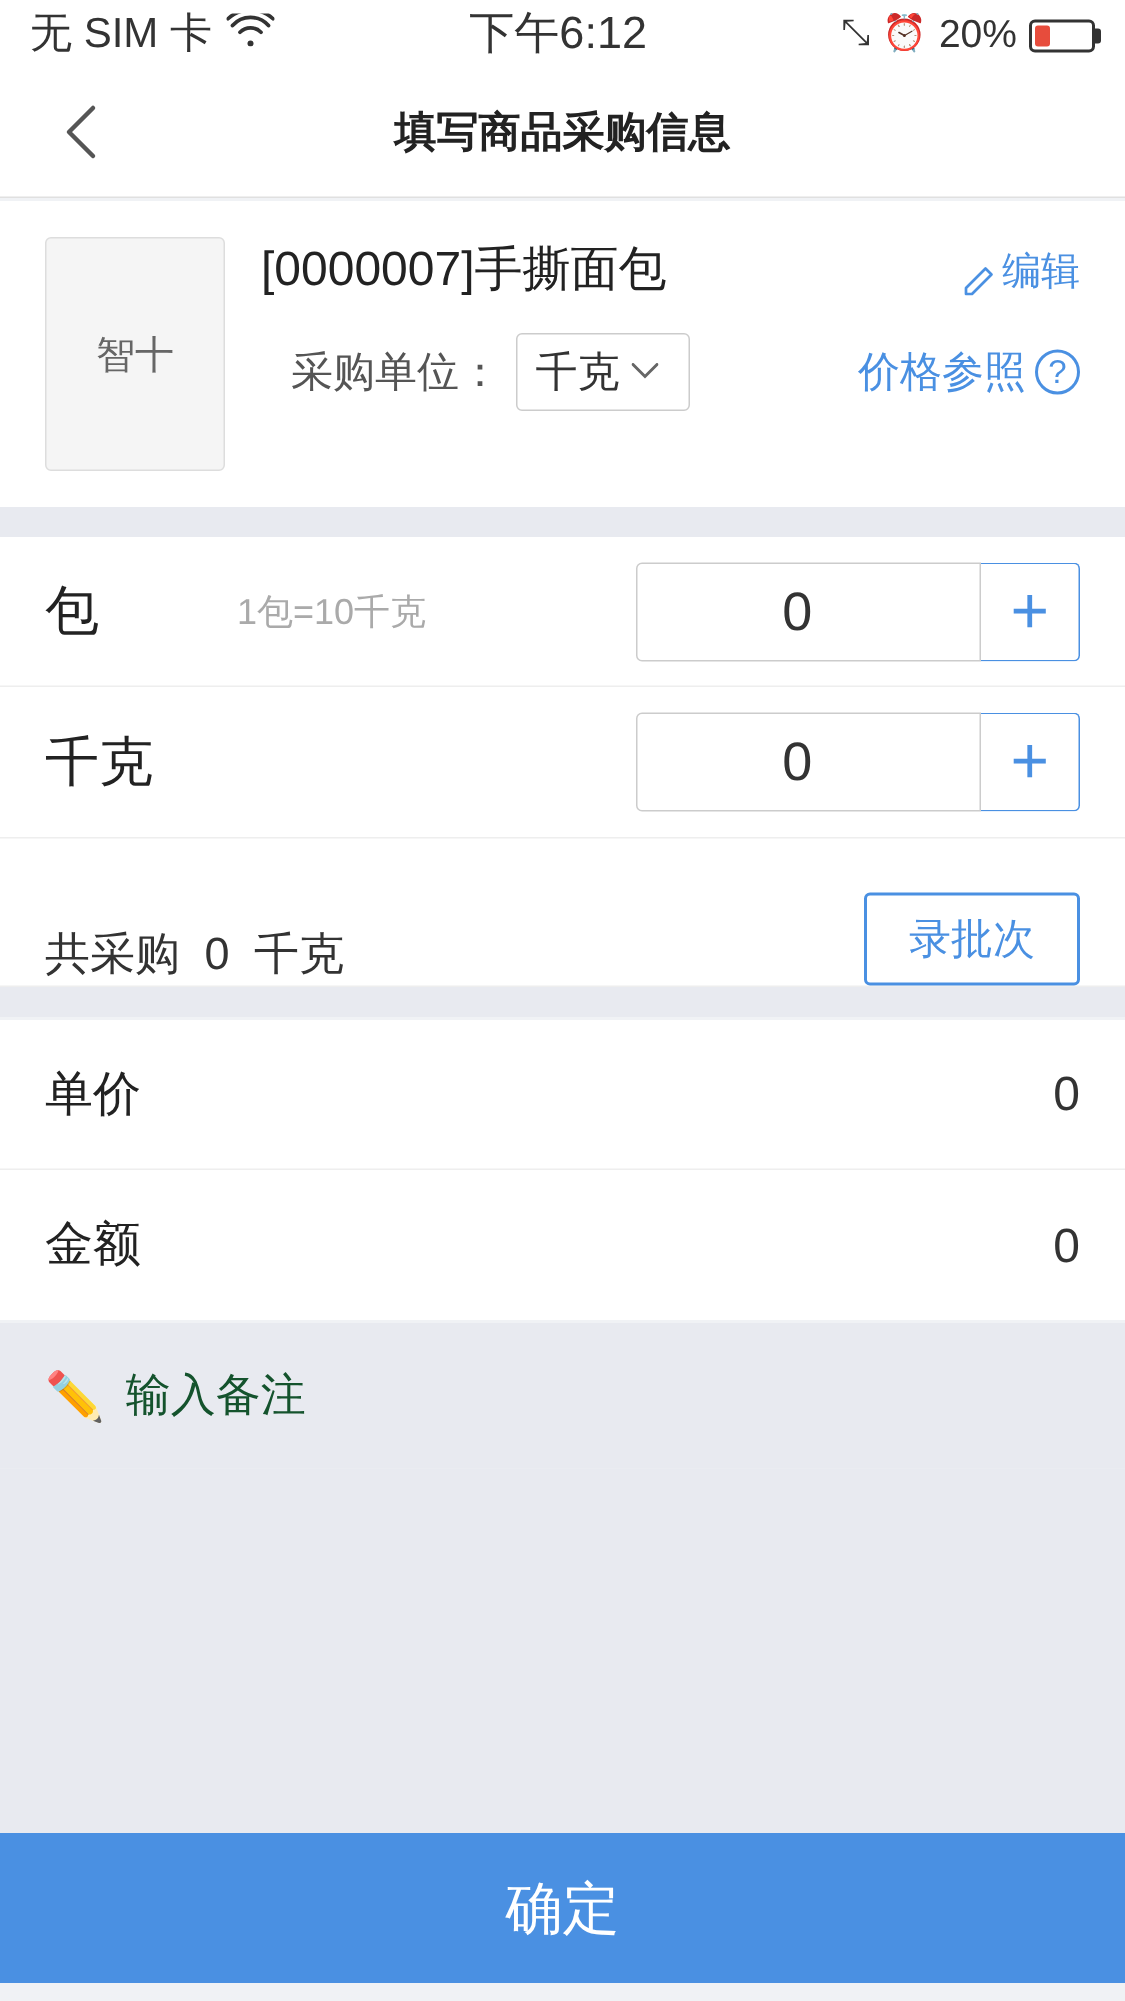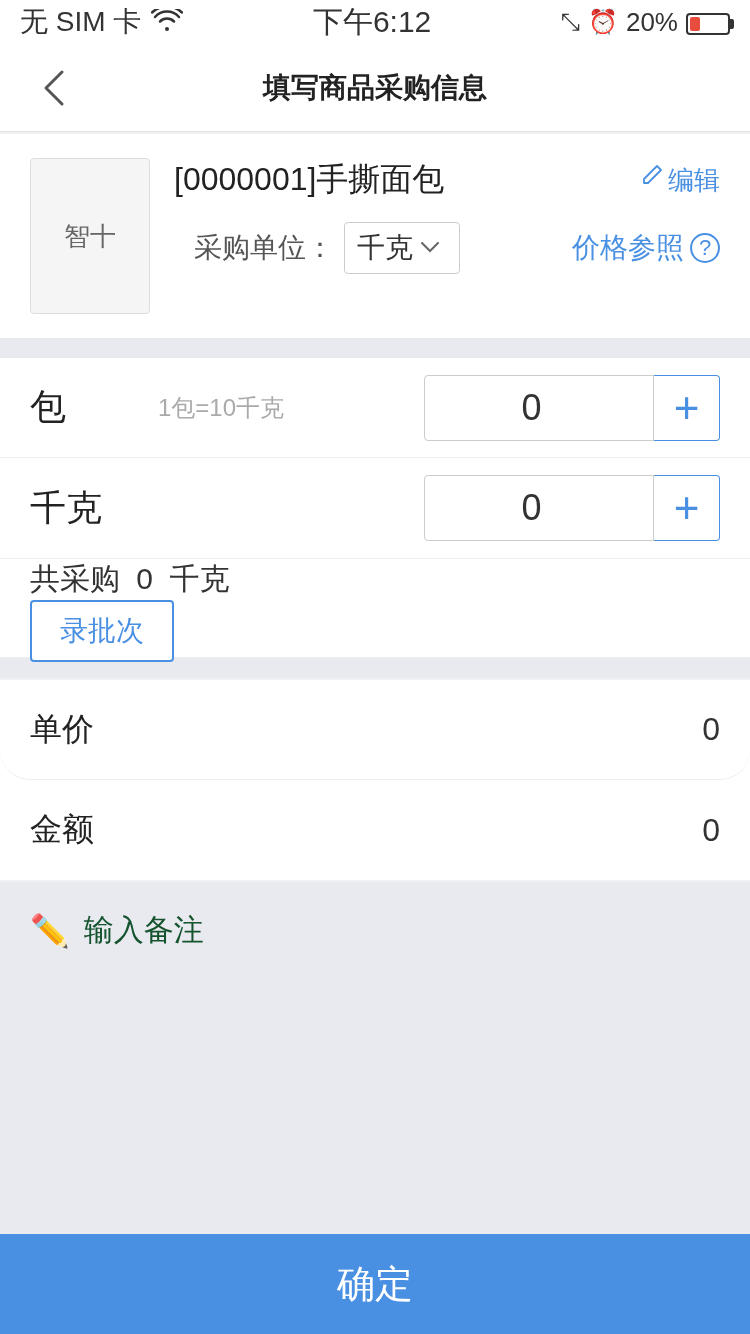--- a/index.html
+++ b/index.html
@@ -77,21 +77,21 @@
       display: flex; align-items: center; justify-content: center;
       flex-shrink: 0;
       color: #888;
       font-size: 32px;
     }
     .product-info { flex: 1; }
     .product-name-row {
       display: flex; align-items: center; justify-content: space-between;
     }
     .product-name { font-size: 32px; color: #222; font-weight: 500; }
-    .edit-btn { font-size: 26px; color: #4a90e2; display: flex; align-items: flex-start; gap: 4px; cursor: pointer; }
+    .edit-btn { font-size: 26px; color: #4a90e2; display: flex; align-items: flex-end; gap: 4px; cursor: pointer; }
     .unit-row {
       margin-top: 20px;
       display: flex; align-items: center; justify-content: space-between;
     }
     .unit-label { font-size: 28px; color: #555; margin-left: 20px; }
     .unit-select {
       border: 1px solid #ccc; border-radius: 4px;
       padding: 6px 20px 6px 12px;
       font-size: 28px; color: #333;
       background: #fff;
@@ -132,45 +132,43 @@
     .plus-btn {
       width: 66px; height: 66px;
       background: #fff; border: 1px solid #4a90e2; border-left: none;
       border-radius: 0 4px 4px 0;
       display: flex; align-items: center; justify-content: center;
       color: #4a90e2; font-size: 44px; cursor: pointer;
     }
 
     
     .summary-row {
-      display: flex; align-items: flex-start; justify-content: space-between;
+      display: flex; align-items: flex-end; justify-content: space-between;
       padding: 0 30px;
       height: 100px;
       background: #fff;
-      flex-direction: column;
     }
     .summary-text { font-size: 30px; color: #333; }
     .batch-btn {
       border: 2px solid #4a90e2;
       padding: 10px 28px;
       border-radius: 4px;
       font-size: 28px;
       color: #4a90e2;
       background: #fff;
       cursor: pointer;
     }
 
     
     .price-section { background: #fff; margin-top: 2px; }
     .price-row {
       display: flex; align-items: center; justify-content: space-between;
       padding: 12px 30px;
       height: 100px;
       border-bottom: 1px solid #eee;
-      border-radius: 30px;
     }
     .price-row:last-child { border-bottom: none; }
     .price-label { font-size: 32px; color: #222; }
     .price-value { font-size: 32px; color: #333; }
 
     
     .note-section {
       background: #e8eaf0;
       padding: 28px 30px;
       margin-top: 2px;
@@ -187,21 +185,21 @@
       min-height: 320px;
     }
 
     
     .confirm-bar {
       width: 100%;
       height: 100px;
       background: #4a90e2;
       display: flex; align-items: center; justify-content: center;
       position: fixed;
-      bottom: 0; left: 0;
+      bottom: 12px; left: 0;
       cursor: pointer;
     }
     .confirm-text { font-size: 38px; color: #fff; font-weight: 500; }
   </style>
 </head>
 <body>
 
 <div class="status-bar">
   <div class="status-left">
     <span>无 SIM 卡</span>
@@ -235,21 +233,21 @@
   </div>
   <span class="nav-title">填写商品采购信息</span>
 </div>
 
 <div class="product-card">
   <div class="product-thumb">
     <span style="font-size:26px;color:#666;">智十</span>
   </div>
   <div class="product-info">
     <div class="product-name-row">
-      <span class="product-name">[0000001]手撕面包</span>
+      <span class="product-name">[0000007]手撕面包</span>
       <span class="edit-btn">
         <svg width="22" height="22" viewBox="0 0 22 22" fill="none">
           <path d="M15 3l4 4L6 20H2v-4L15 3z" stroke="#4a90e2" stroke-width="1.8" fill="none" stroke-linejoin="round"></path>
         </svg>
         <span>编辑</span>
       </span>
     </div>
     <div class="unit-row">
       <div style="display:flex;align-items:center;gap:10px;">
         <span class="unit-label">采购单位：</span>

